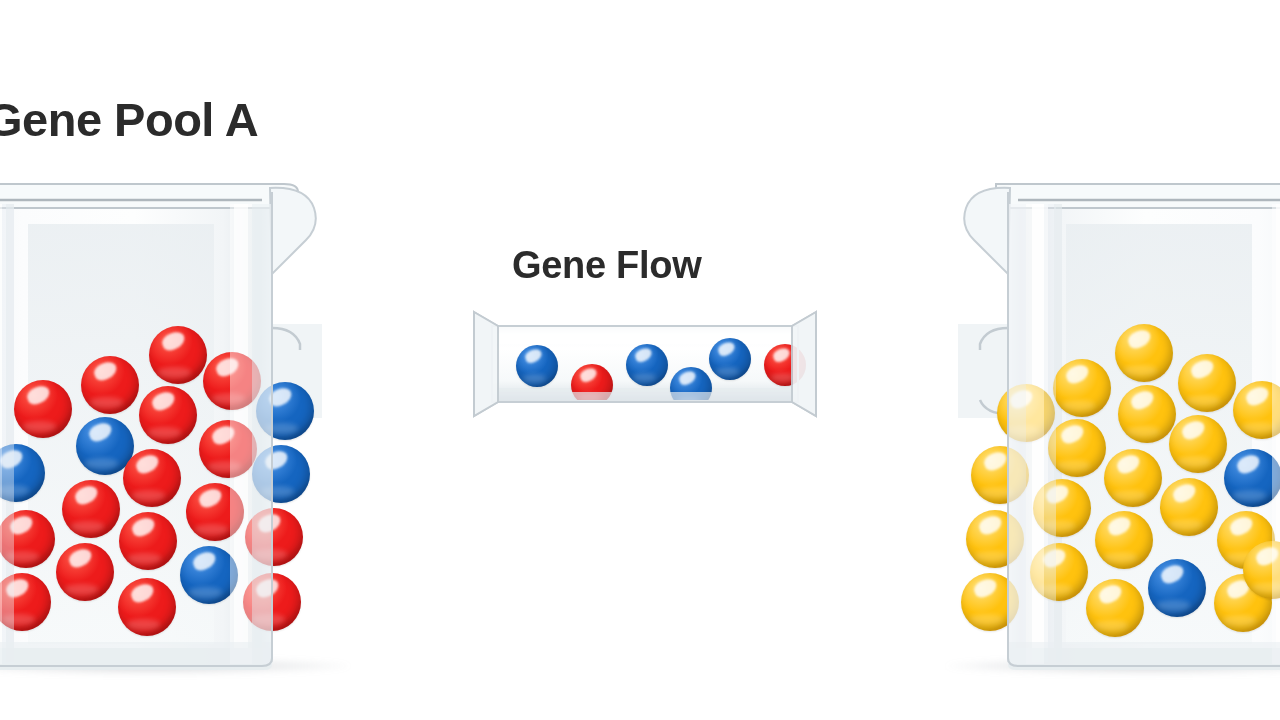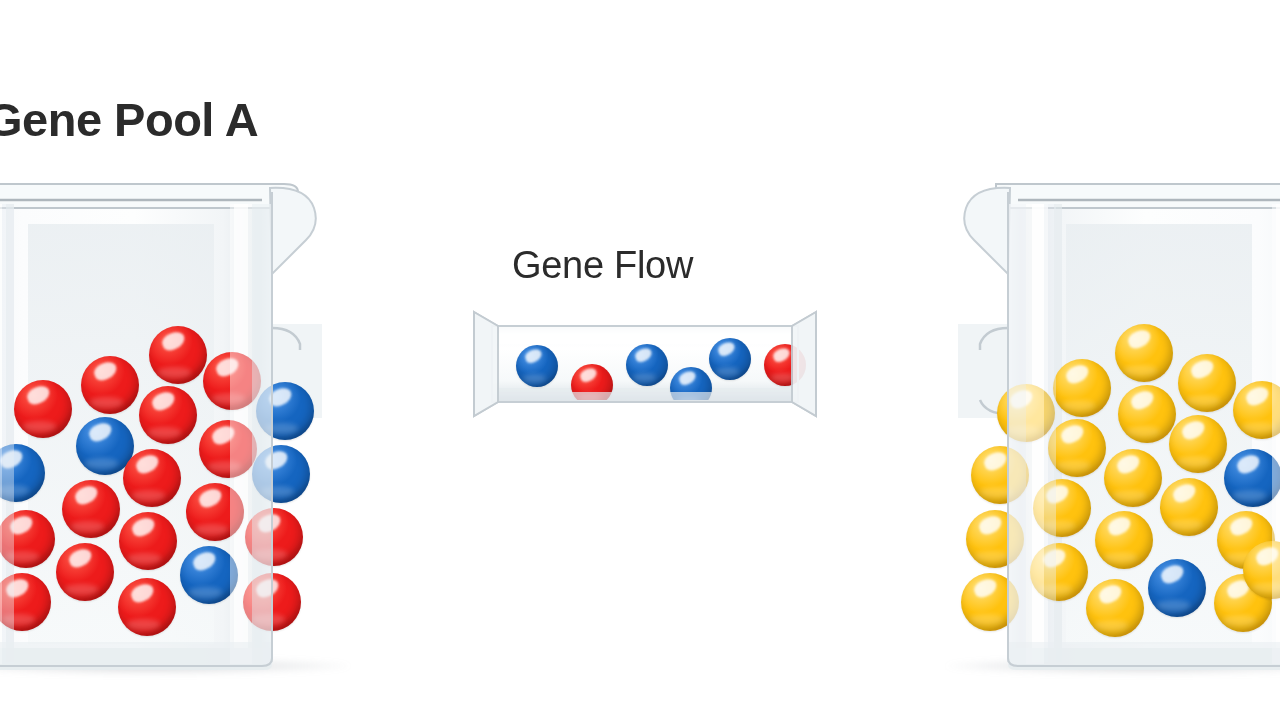--- a/index.html
+++ b/index.html
@@ -21,21 +21,21 @@
     white-space:nowrap;
     line-height:1;
   }
   #title-a{left:-14px;top:96px;}
   #title-b{left:960px;top:96px;}
 
   .flow-label{
     position:absolute;
     left:512px;top:246px;
     font-size:38px;
-    font-weight:400;
+    font-weight:700;
     color:#2b2b2b;
     white-space:nowrap;
     letter-spacing:-0.3px;
     line-height:1;
   }
 
   
   .beaker{position:absolute;top:178px;width:360px;height:492px;}
   #beaker-a{left:-38px;}
   #beaker-b{left:958px;}

